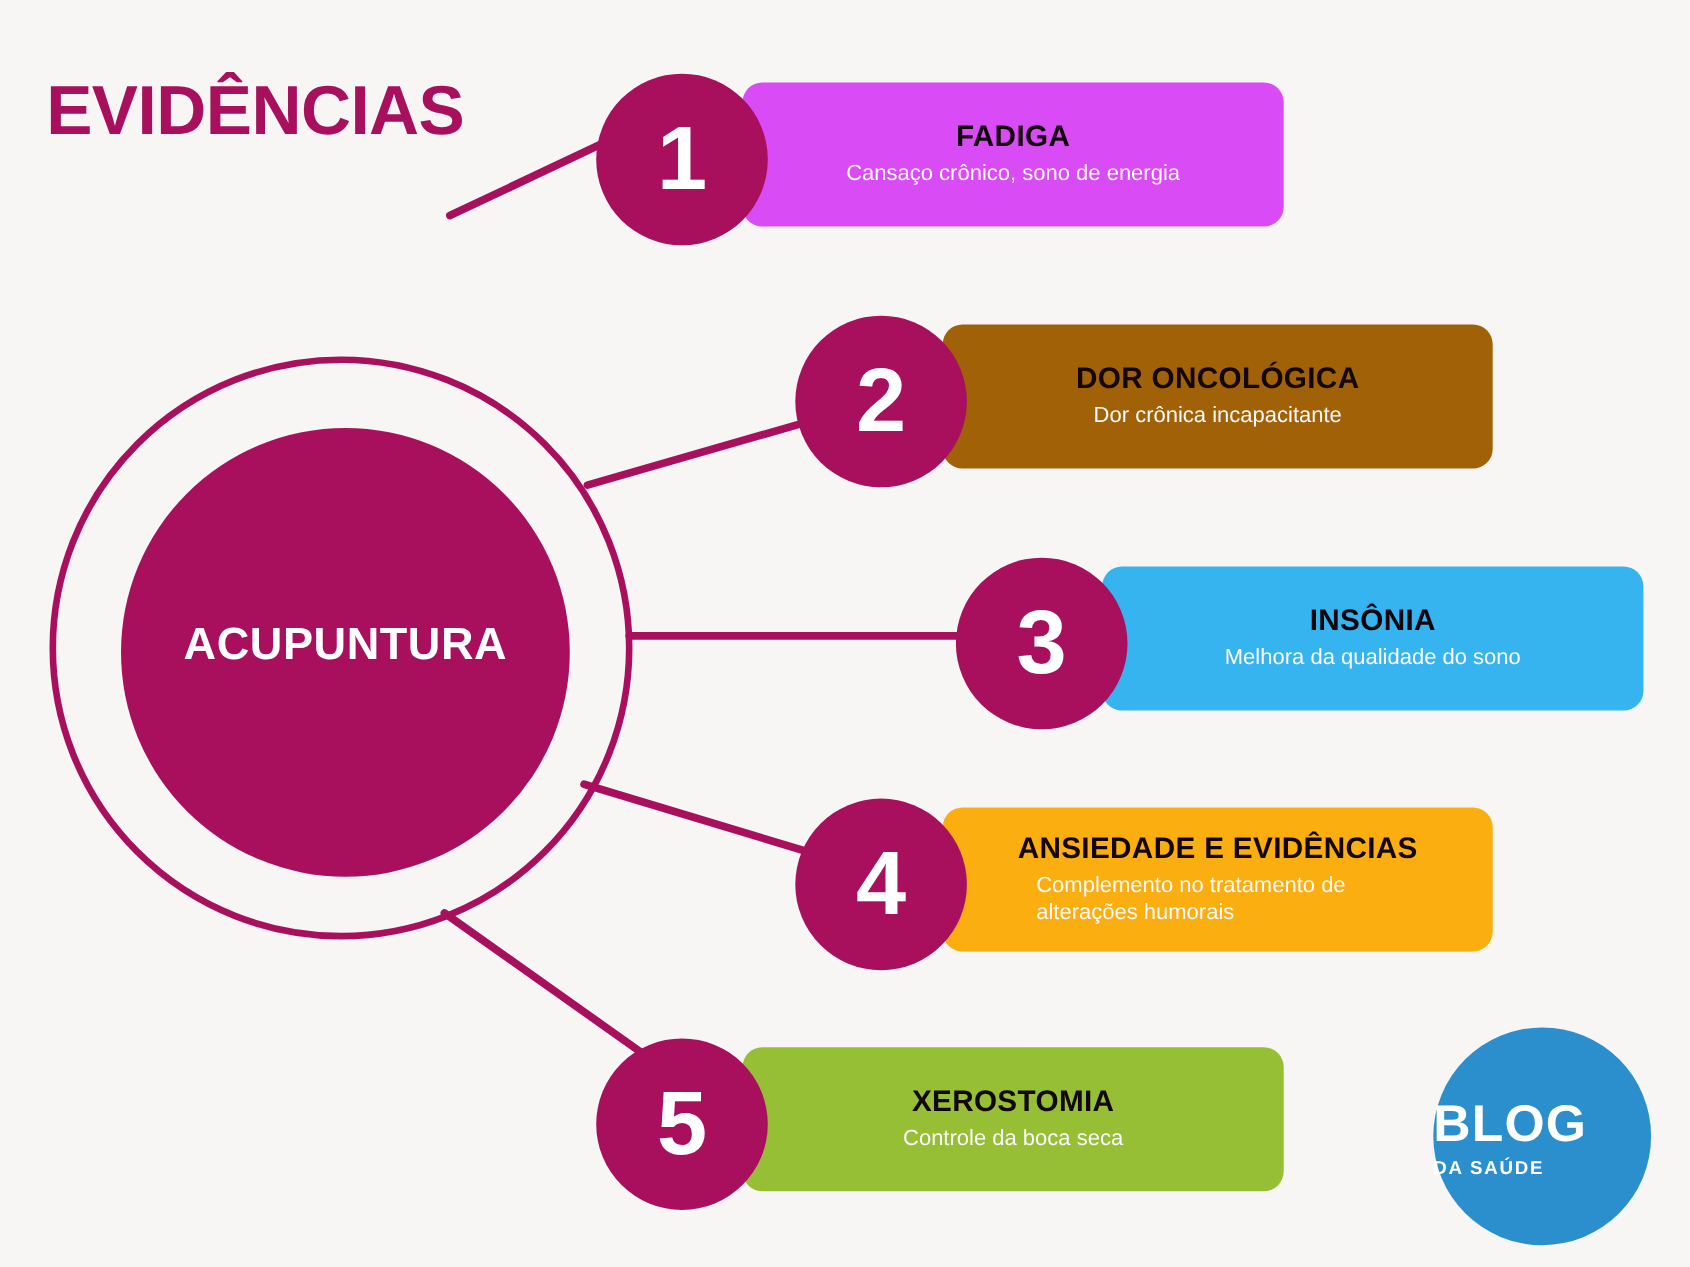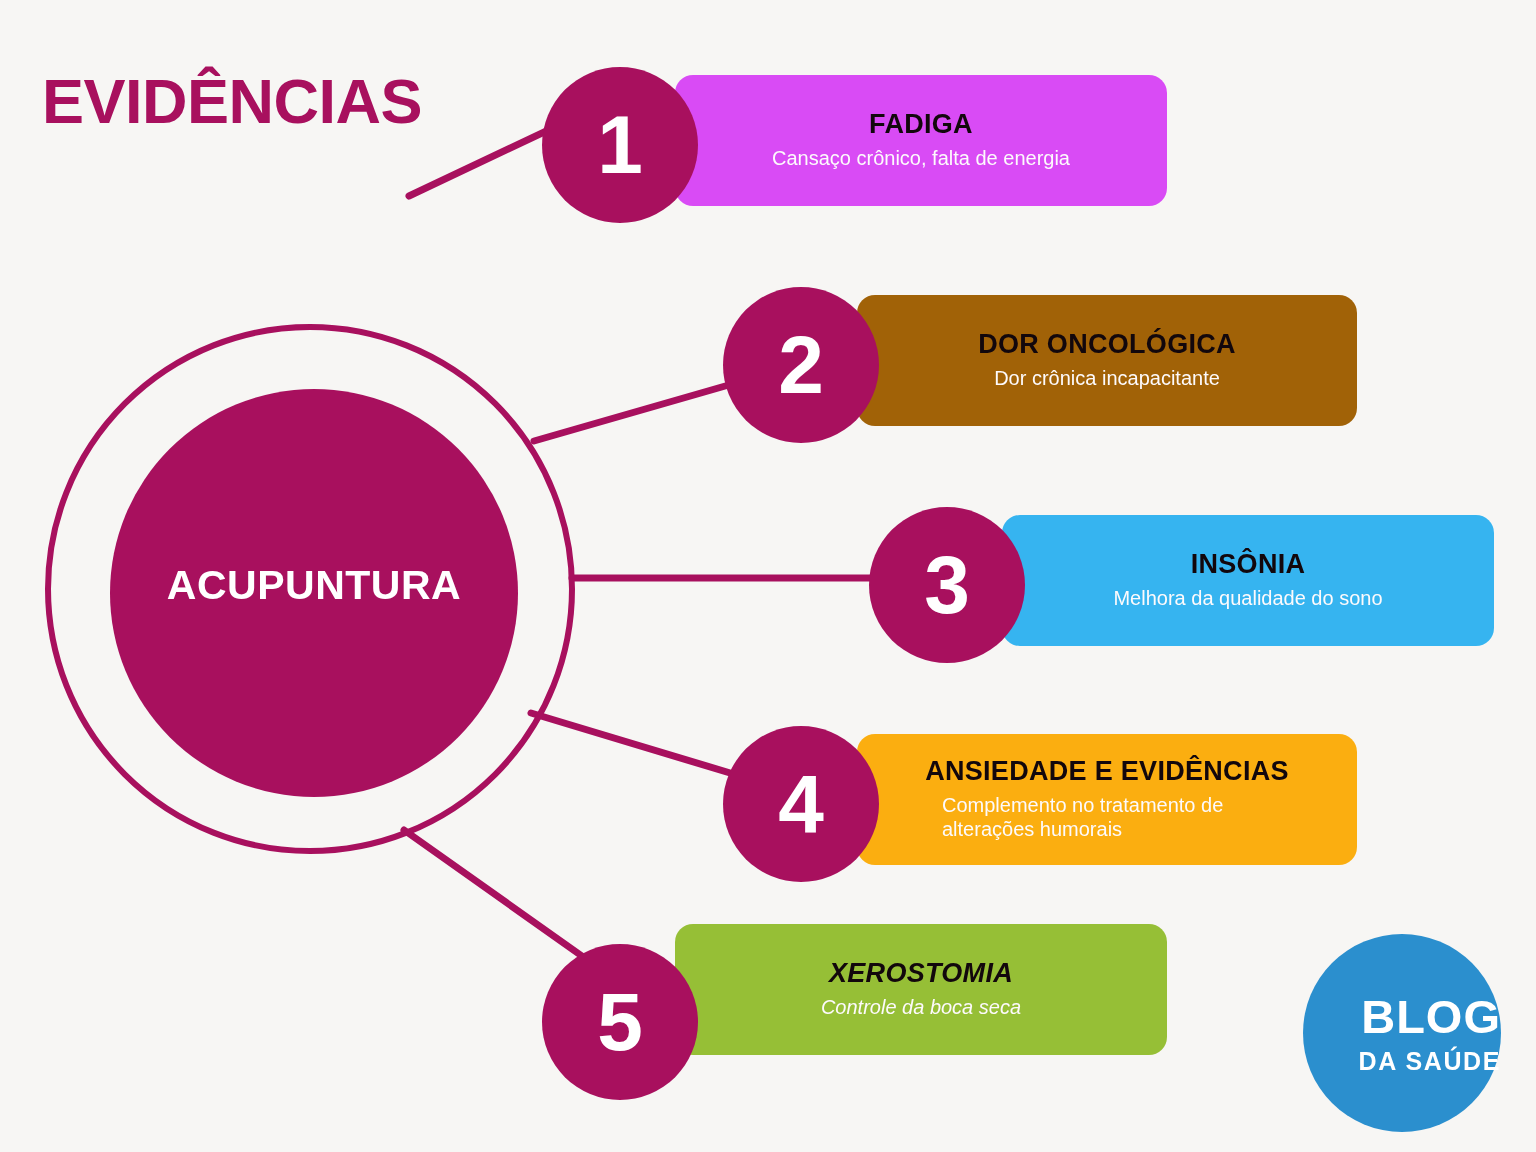--- a/index.html
+++ b/index.html
@@ -138,51 +138,51 @@
 
   #item-2 .item-bar { left: 857px; top: 295px; width: 500px; height: 131px; padding: 0 14px; }
   #item-2 .item-badge { left: 723px; top: 287px; width: 156px; height: 156px; font-size: 82px; }
 
   #item-3 .item-bar { left: 1002px; top: 515px; width: 492px; height: 131px; padding: 0 14px; }
   #item-3 .item-badge { left: 869px; top: 507px; width: 156px; height: 156px; font-size: 82px; }
 
   #item-4 .item-bar { left: 857px; top: 734px; width: 500px; height: 131px; padding: 0 14px; }
   #item-4 .item-badge { left: 723px; top: 726px; width: 156px; height: 156px; font-size: 82px; }
 
-  #item-5 .item-bar { left: 675px; top: 924px; width: 492px; height: 131px; padding: 0 14px; font-style: italic; }
+  #item-5 .item-bar { left: 675px; top: 952px; width: 492px; height: 131px; padding: 0 14px; }
   #item-5 .item-badge { left: 542px; top: 944px; width: 156px; height: 156px; font-size: 82px; }
 
   .h-lg { font-size: 27px; }
   .s-lg { font-size: 20px; }
 
   
   #blog-logo {
     position: absolute;
     left: 1303px;
     top: 934px;
     width: 198px;
     height: 198px;
     background: #2b8fce;
     border-radius: 50%;
     display: flex;
     flex-direction: column;
-    align-items: flex-end;
+    align-items: flex-start;
     justify-content: center;
     z-index: 5;
   }
   #blog-logo-main {
     color: #ffffff;
     font-size: 47px;
     font-weight: bold;
     letter-spacing: 1px;
     line-height: 1;
   }
   #blog-logo-sub {
     color: #ffffff;
-    font-size: 25px;
+    font-size: 17px;
     font-weight: bold;
     letter-spacing: 1.6px;
     line-height: 1;
     margin-top: 9px;
   }
 </style>
 </head>
 <body style="background: rgb(247, 246, 244);">
 
 <div id="infographic" style="background: rgb(247, 246, 244);">
@@ -200,21 +200,21 @@
   <div id="hub">
     <div id="hub-ring"></div>
     <div id="hub-core">
       <div id="hub-title">ACUPUNTURA</div>
     </div>
   </div>
 
   <div class="item" id="item-1">
     <div class="item-bar" style="background: rgb(217, 75, 245);">
       <div class="item-heading h-lg">FADIGA</div>
-      <div class="item-sub s-lg">Cansaço crônico, falta de energia</div>
+      <div class="item-sub s-lg">Cansaço crônico, sono de energia</div>
     </div>
     <div class="item-badge">1</div>
   </div>
 
   <div class="item" id="item-2">
     <div class="item-bar" style="background: #a16207;">
       <div class="item-heading h-lg">DOR ONCOLÓGICA</div>
       <div class="item-sub s-lg">Dor crônica incapacitante</div>
     </div>
     <div class="item-badge">2</div>

